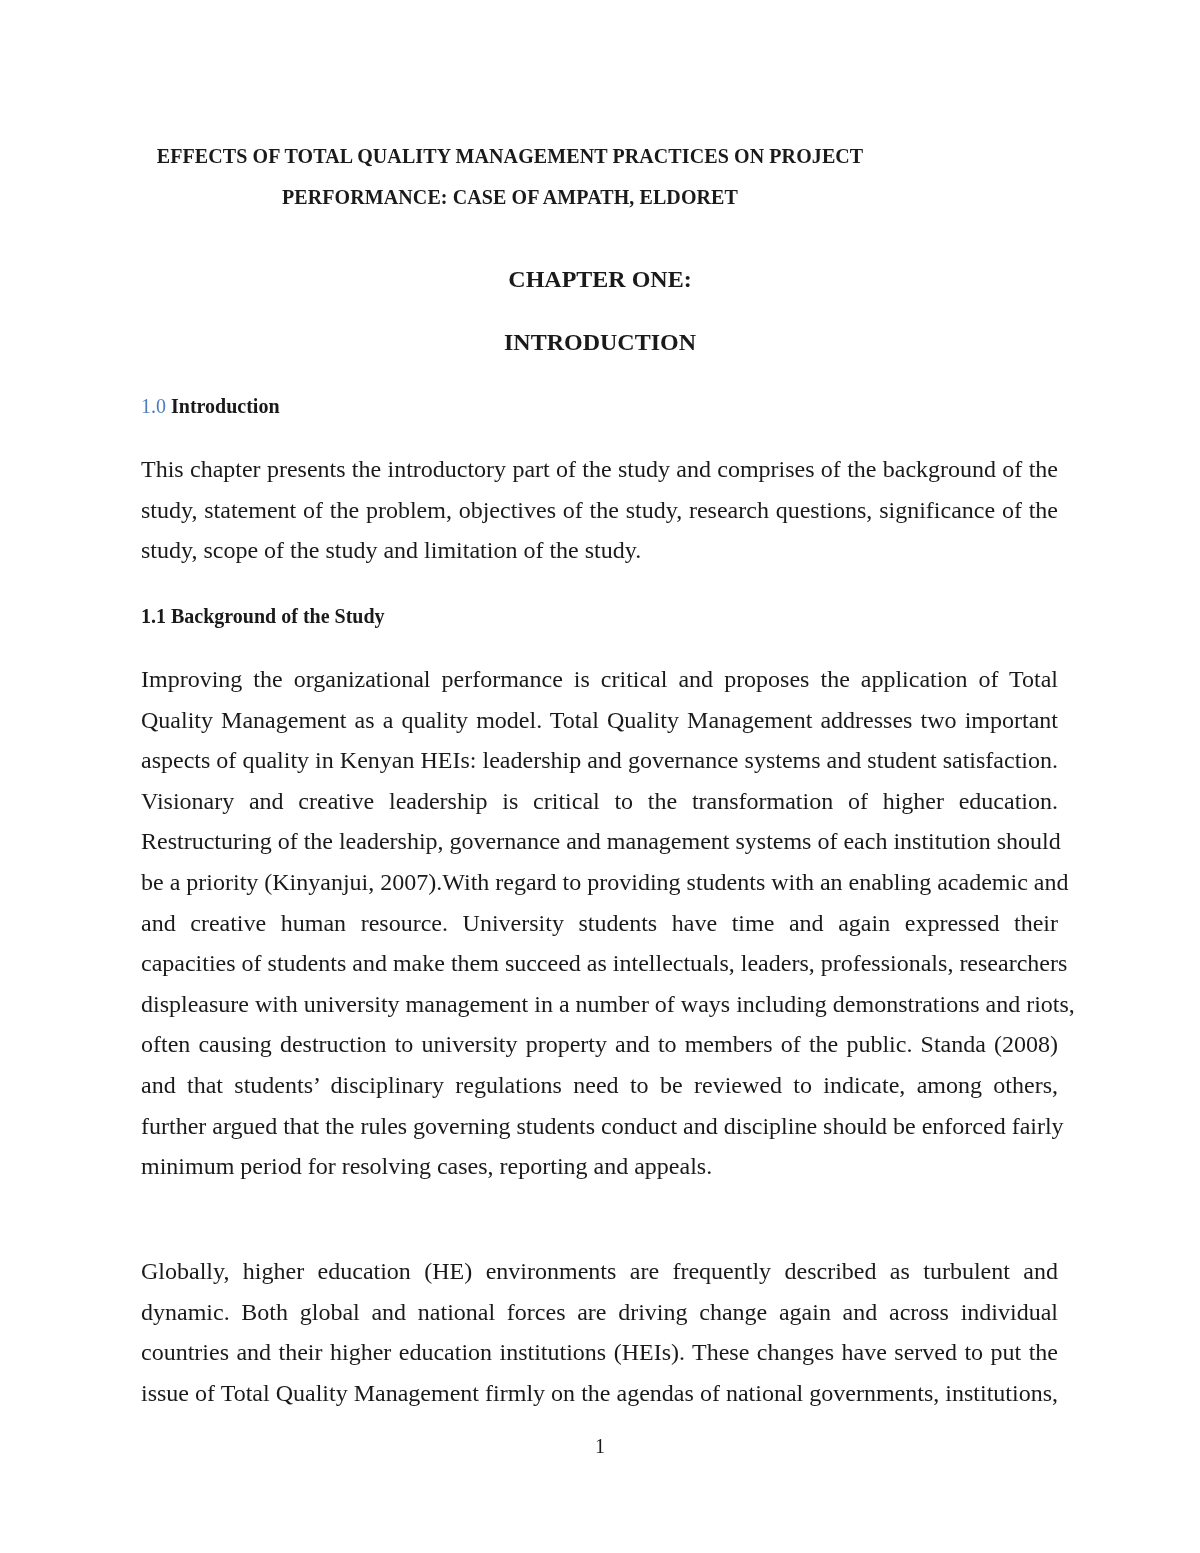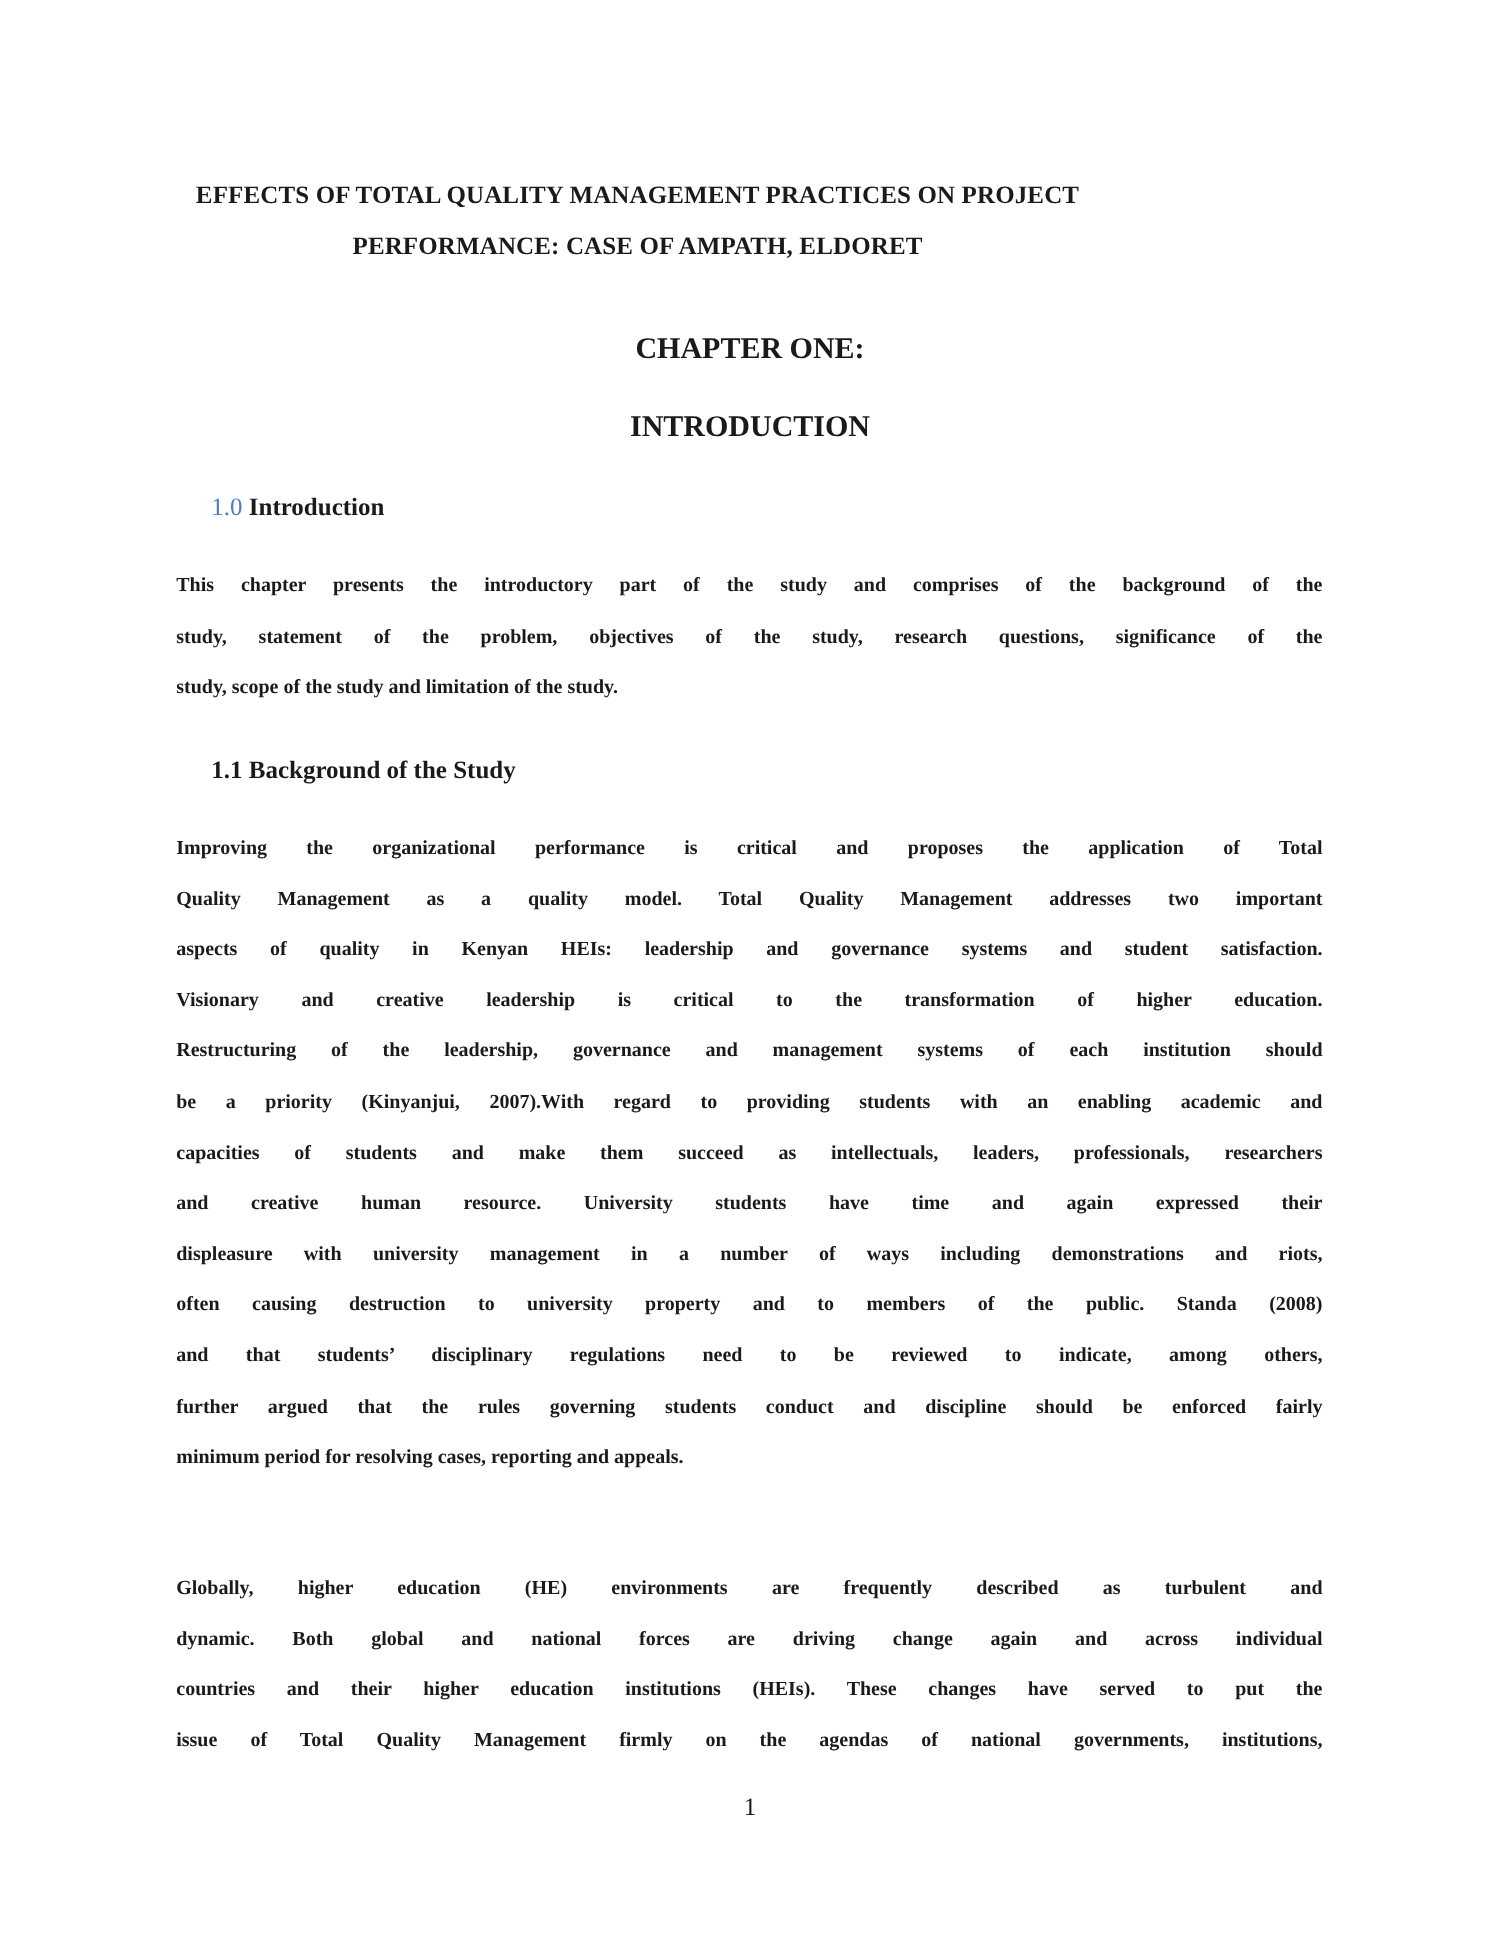--- a/index.html
+++ b/index.html
@@ -40,35 +40,33 @@
       font-weight: bold;
       font-size: 24px;
       line-height: 24px;
     }
     .section-heading {
       position: absolute;
       left: 141px;
       font-weight: bold;
       font-size: 20px;
       line-height: 24px;
-      margin-left: 28px;
     }
     .section-num-blue {
       color: #4a7ebf;
       font-weight: normal;
     }
     .para {
       position: absolute;
       left: 141px;
       width: 917px;
-      font-size: 16px;
+      font-size: 24px;
       line-height: 40.6px;
       text-align: justify;
       margin: 0;
-      font-weight: bold;
     }
     .para .line {
       display: block;
       text-align: justify;
       text-align-last: justify;
       white-space: nowrap;
       height: 40.6px;
     }
     .para .line.last {
       text-align-last: left;
@@ -110,22 +108,22 @@
     <span>Background of the Study</span>
   </div>
 
   <div class="para" style="top:659px;">
     <span class="line">Improving the organizational performance is critical and proposes the application of Total</span>
     <span class="line">Quality Management as a quality model. Total Quality Management addresses two important</span>
     <span class="line">aspects of quality in Kenyan HEIs: leadership and governance systems and student satisfaction.</span>
     <span class="line">Visionary and creative leadership is critical to the transformation of higher education.</span>
     <span class="line">Restructuring of the leadership, governance and management systems of each institution should</span>
     <span class="line">be a priority (Kinyanjui, 2007).With regard to providing students with an enabling academic and</span>
+    <span class="line">and creative human resource. University students have time and again expressed their</span>
     <span class="line">capacities of students and make them succeed as intellectuals, leaders, professionals, researchers</span>
-    <span class="line">and creative human resource. University students have time and again expressed their</span>
     <span class="line">displeasure with university management in a number of ways including demonstrations and riots,</span>
     <span class="line">often causing destruction to university property and to members of the public. Standa (2008)</span>
     <span class="line">and that students’ disciplinary regulations need to be reviewed to indicate, among others,</span>
     <span class="line">further argued that the rules governing students conduct and discipline should be enforced fairly</span>
     <span class="line last">minimum period for resolving cases, reporting and appeals.</span>
   </div>
 
   <div class="para" style="top:1251px;">
     <span class="line">Globally, higher education (HE) environments are frequently described as turbulent and</span>
     <span class="line">dynamic. Both global and national forces are driving change again and across individual</span>

